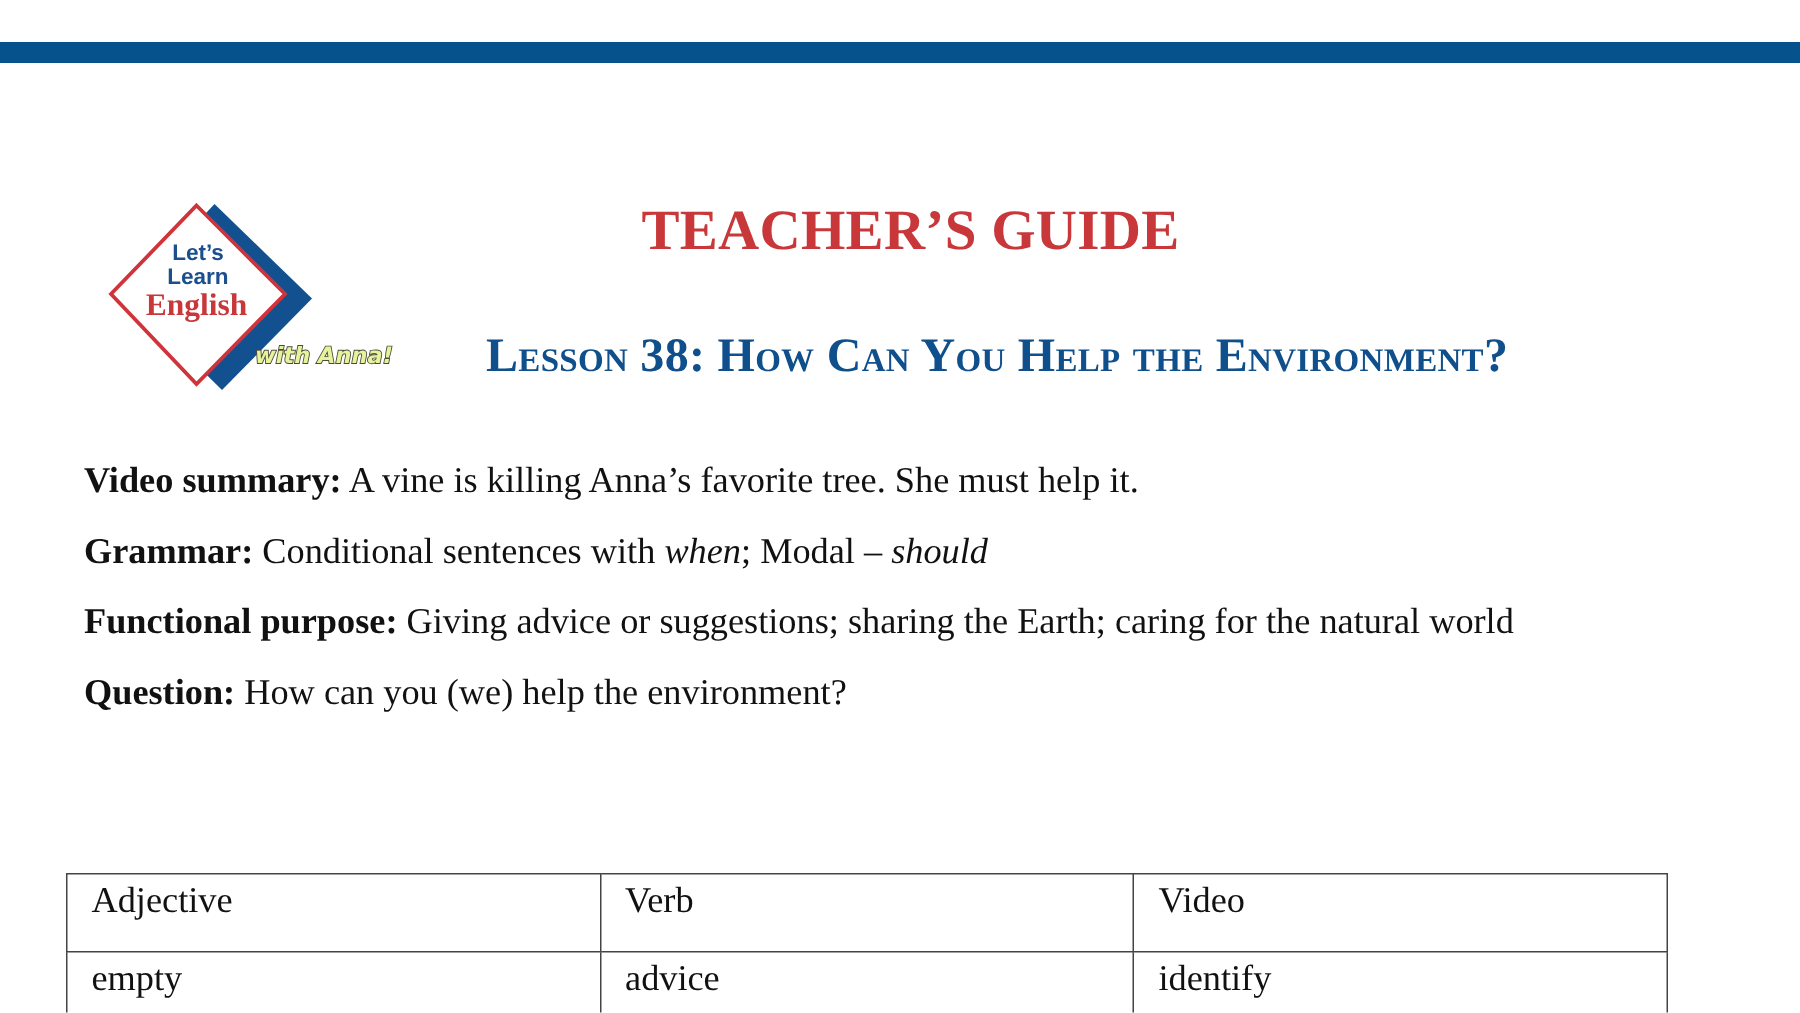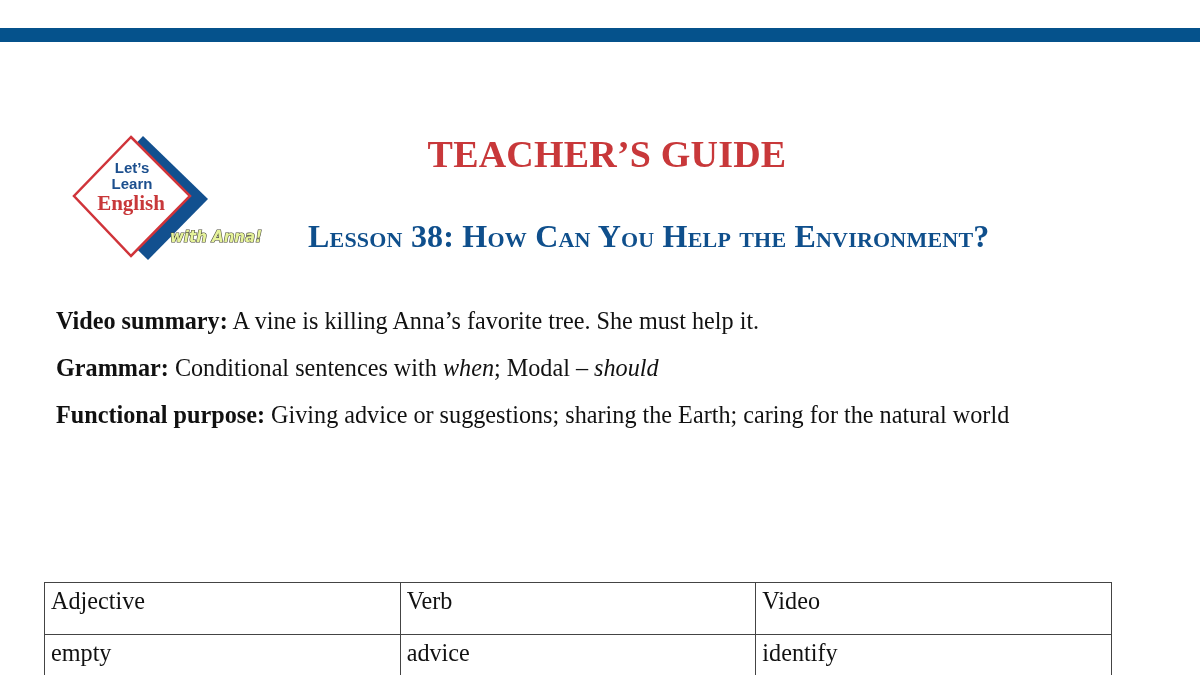--- a/index.html
+++ b/index.html
@@ -10,40 +10,40 @@
 
   .logo { position: absolute; left: 70px; top: 132px; width: 215px; height: 130px; }
   .logo svg { display: block; }
 
   .doc-title {
     position: absolute; left: 0; top: 132px; width: 1214px; text-align: center;
     font-family: "Liberation Serif", serif; font-weight: bold; font-size: 38px;
     color: #c8383a; letter-spacing: 0.2px;
   }
   .lesson-title {
-    position: absolute; left: 308px; top: 218px;
+    position: absolute; left: 324px; top: 218px;
     font-family: "Liberation Serif", serif; font-weight: bold; font-size: 32px;
     font-variant: small-caps; color: #0f4f8c; white-space: nowrap; letter-spacing: 0.2px;
   }
 
   .body-text {
     position: absolute; left: 45px; top: 292px; width: 1125px;
     font-family: "Liberation Serif", serif; font-size: 24.2px; line-height: 36px; color: #111;
   }
   .body-text p { margin: 11px; }
   .body-text b { font-weight: bold; }
   .body-text i { font-style: italic; }
 
   .vocab-table {
     position: absolute; left: 44px; top: 582px; width: 1068px;
     border-collapse: collapse;
     font-family: "Liberation Serif", serif; font-size: 24.2px; color: #111;
   }
   .vocab-table td {
-    border: 1px solid #444; width: 356px; padding: 3px 14px 0 6px; vertical-align: top;
+    border: 1px solid #444; width: 356px; padding: 3px 14px 0 16px; vertical-align: top;
     line-height: 30px;
   }
   .vocab-table tr.head td { height: 52px; }
   .vocab-table tr.row td { height: 50px; }
 </style>
 </head>
 <body>
 
 <div class="top-bar"></div>
 
@@ -61,20 +61,21 @@
 </div>
 
 <div class="doc-title">TEACHER’S GUIDE</div>
 
 <div class="lesson-title">Lesson 38: How Can You Help the Environment?</div>
 
 <div class="body-text">
   <p><b>Video summary:</b><span> A vine is killing Anna’s favorite tree. She must help it.</span></p>
   <p><b>Grammar:</b><span> Conditional sentences with </span><i>when</i><span>; Modal – </span><i>should</i></p>
   <p><b>Functional purpose:</b><span> Giving advice or suggestions; sharing the Earth; caring for the natural world</span></p>
+  <p><b>Question:</b><span> How can you (we) help the environment?</span></p>
 </div>
 
 <table class="vocab-table">
   <tbody>
       <tr class="head">
     <td>Adjective</td>
     <td>Verb</td>
     <td>Video</td>
   </tr>
   <tr class="row">

